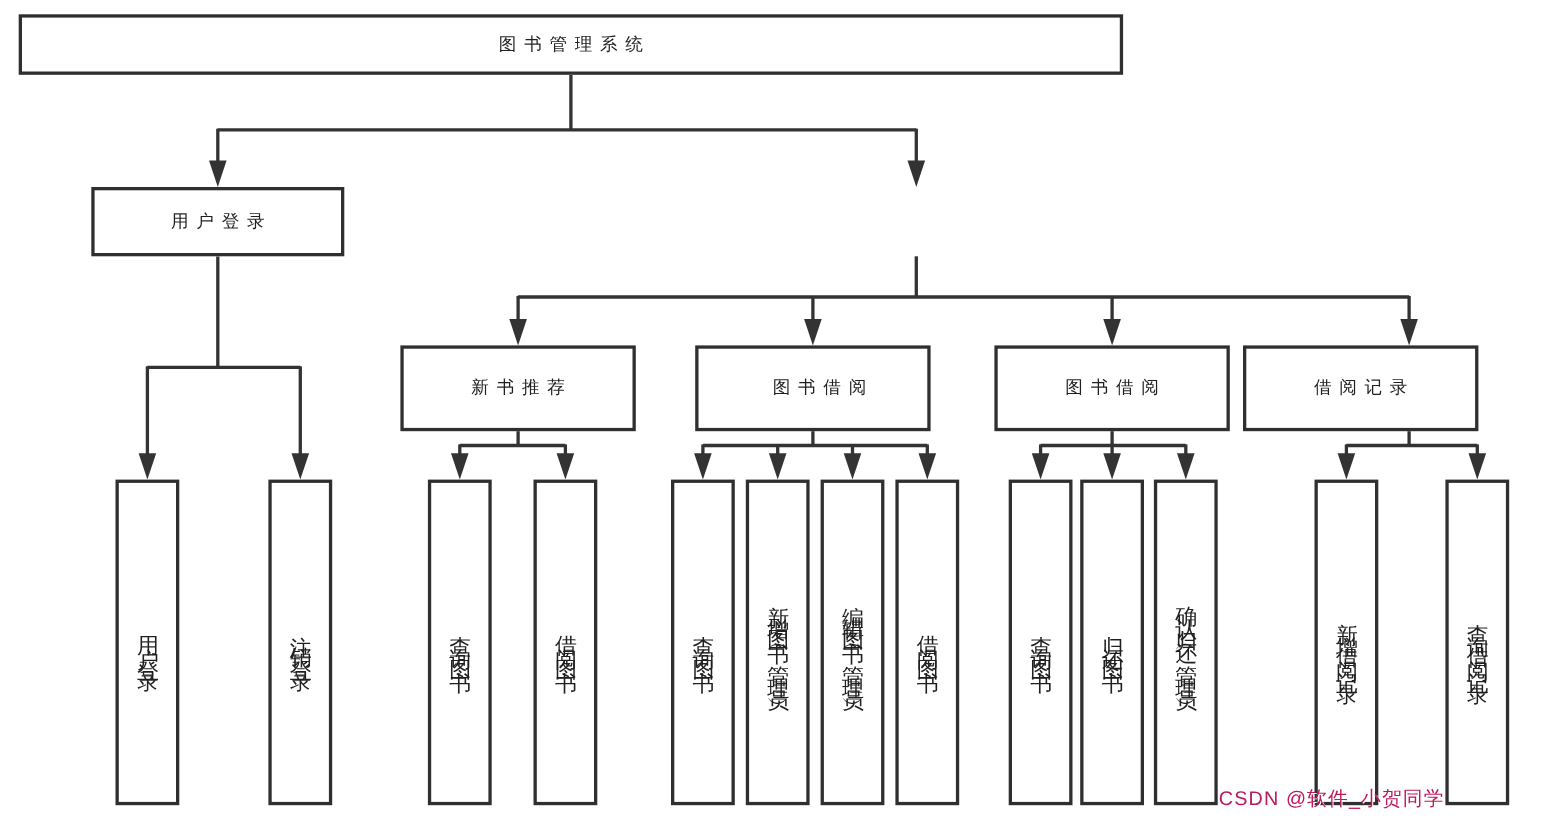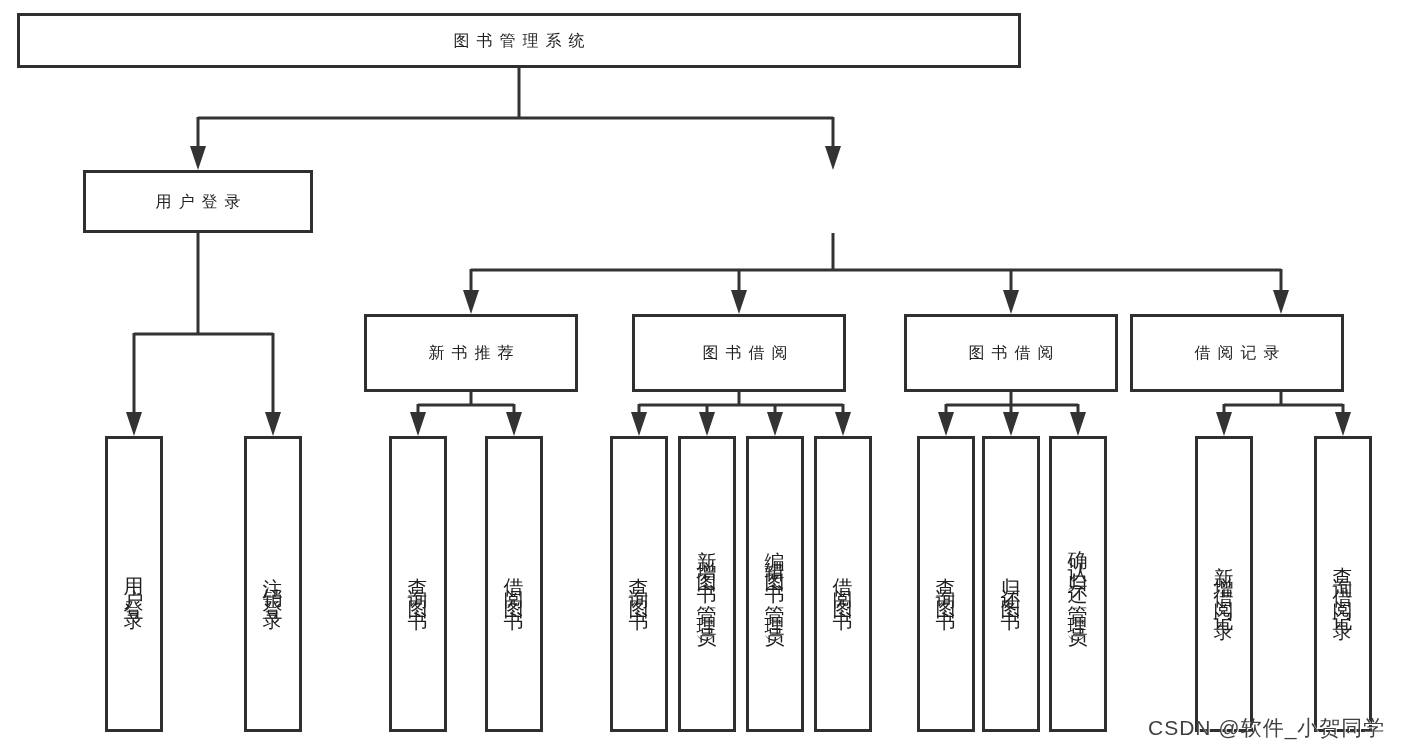--- a/index.html
+++ b/index.html
@@ -23,22 +23,22 @@
     writing-mode:vertical-rl; text-orientation:mixed;
     font-size:20px; letter-spacing:11px; line-height:1;
     white-space:nowrap;
   }
   .root  { left:17px;  top:13px;  width:1004px; height:55px; }
   .l2a   { left:83px;  top:170px; width:230px;  height:63px; }
   .l2b   { left:718px; top:170px; width:230px;  height:63px; }
   .l3    { top:314px;  width:214px; height:78px; }
   .leaf  { top:436px;  width:58px;  height:296px; border-width:3px; }
   .watermark {
-    position:absolute; left:1148px; top:714px; width:250px;
-    font-size:21px; color:#404040; letter-spacing:1px; white-space:nowrap;
+    position:absolute; left:1108px; top:714px; width:250px;
+    font-size:18px; color:#be185d; letter-spacing:1px; white-space:nowrap;
     text-shadow:1px 1px 0 #ffffff;
   }
 </style>
 </head>
 <body>
 
 <div class="canvas">
 
   <svg class="connectors" viewBox="0 0 1405 747" xmlns="http://www.w3.org/2000/svg">
     <g stroke="#333333" stroke-width="3" fill="none">

